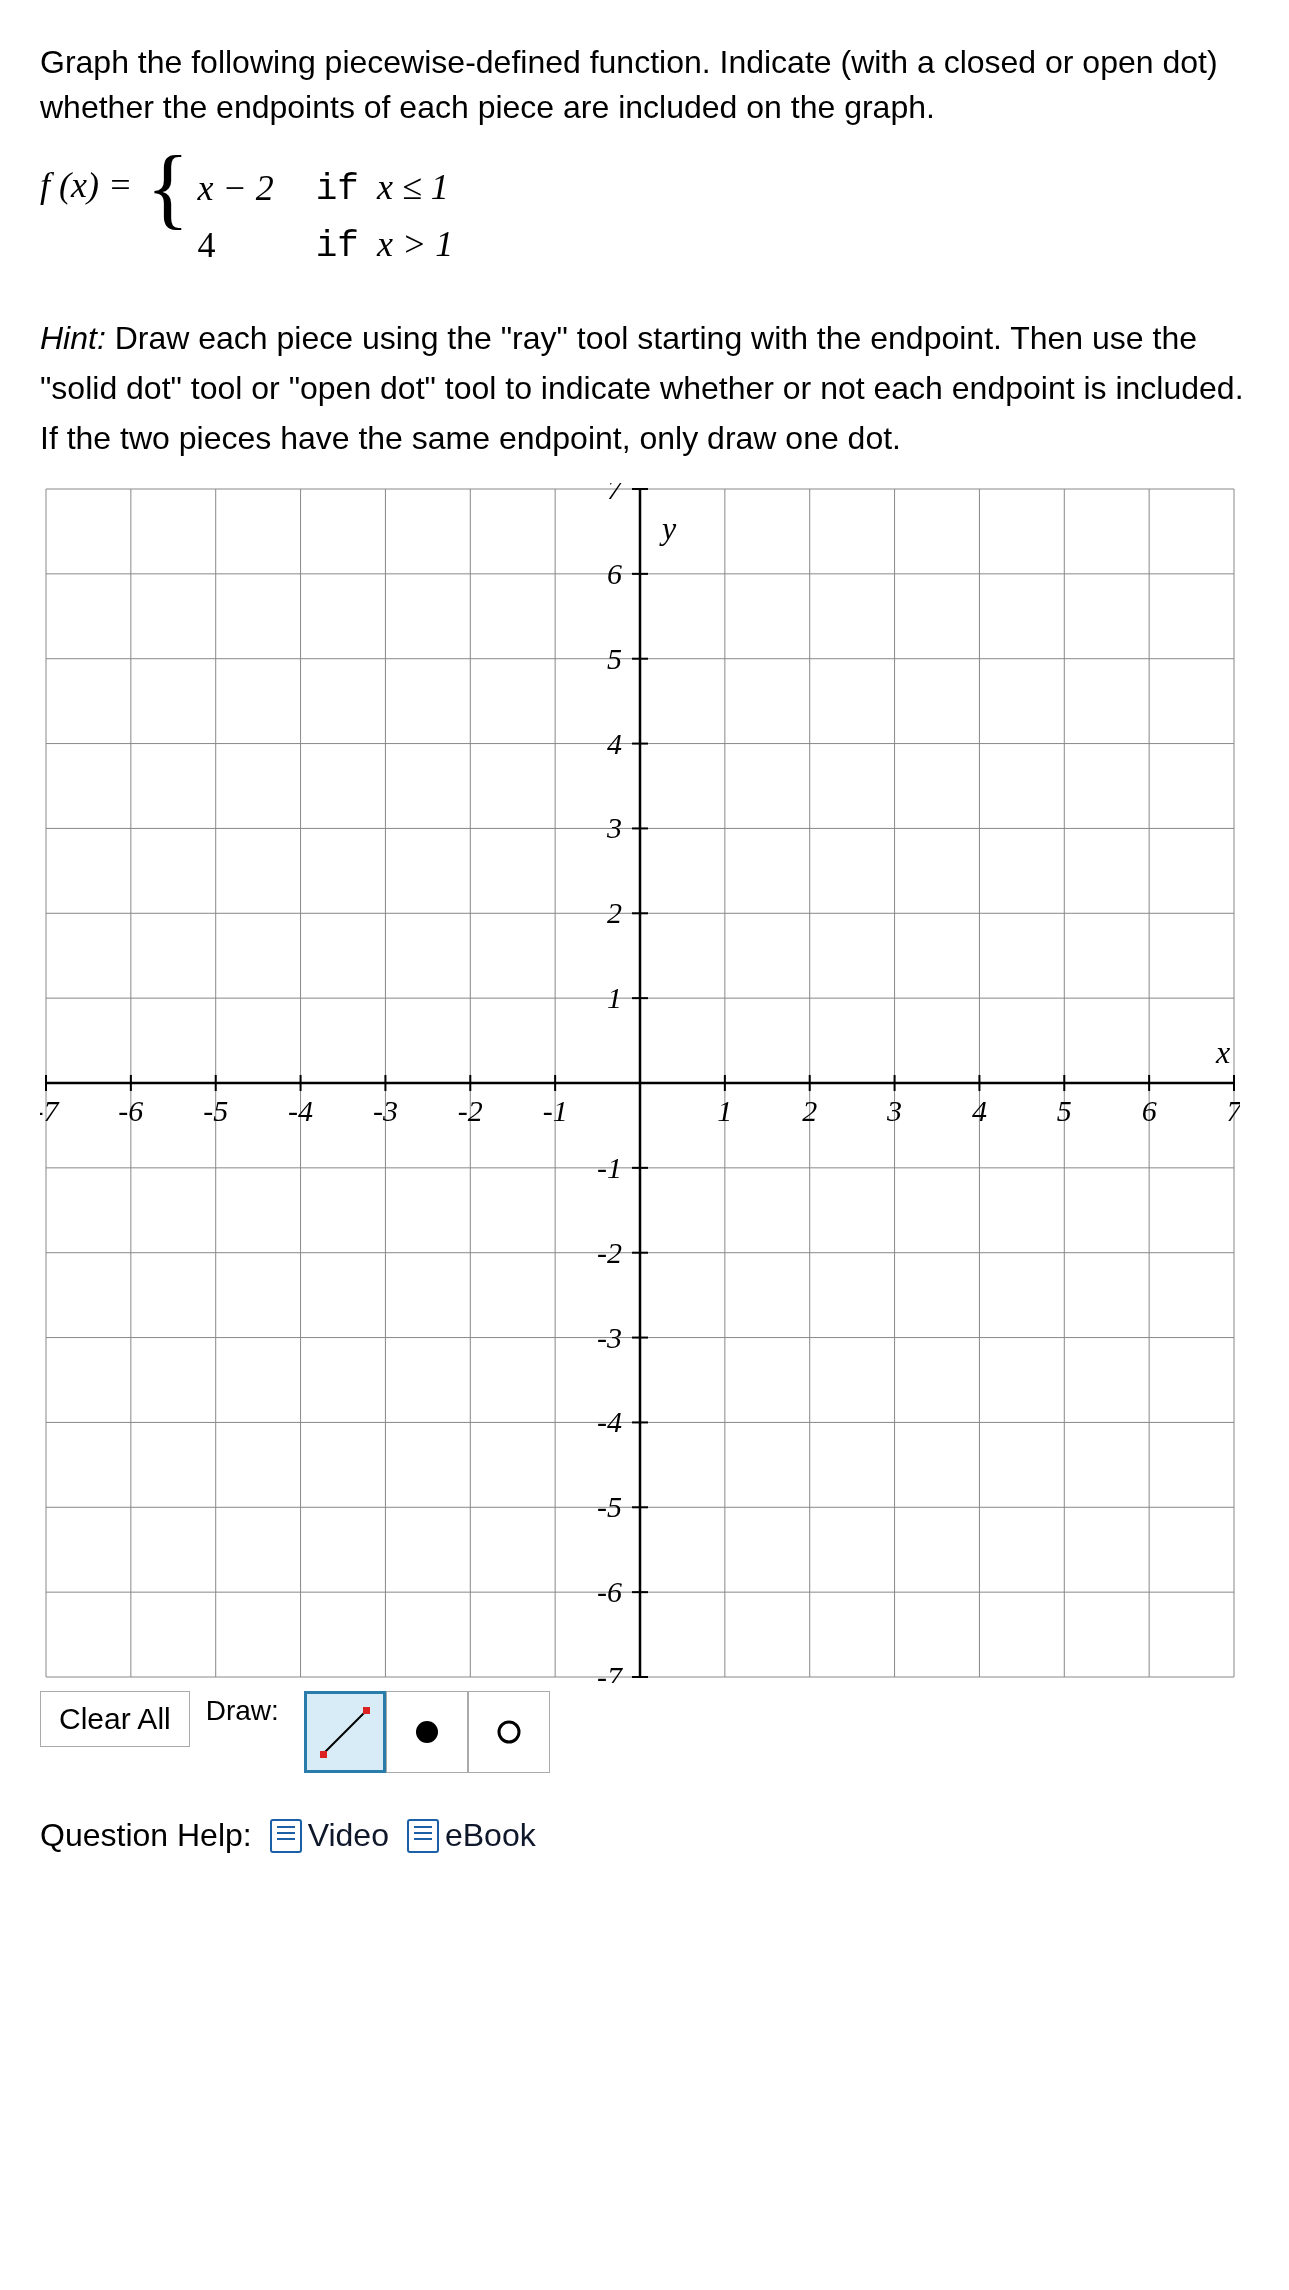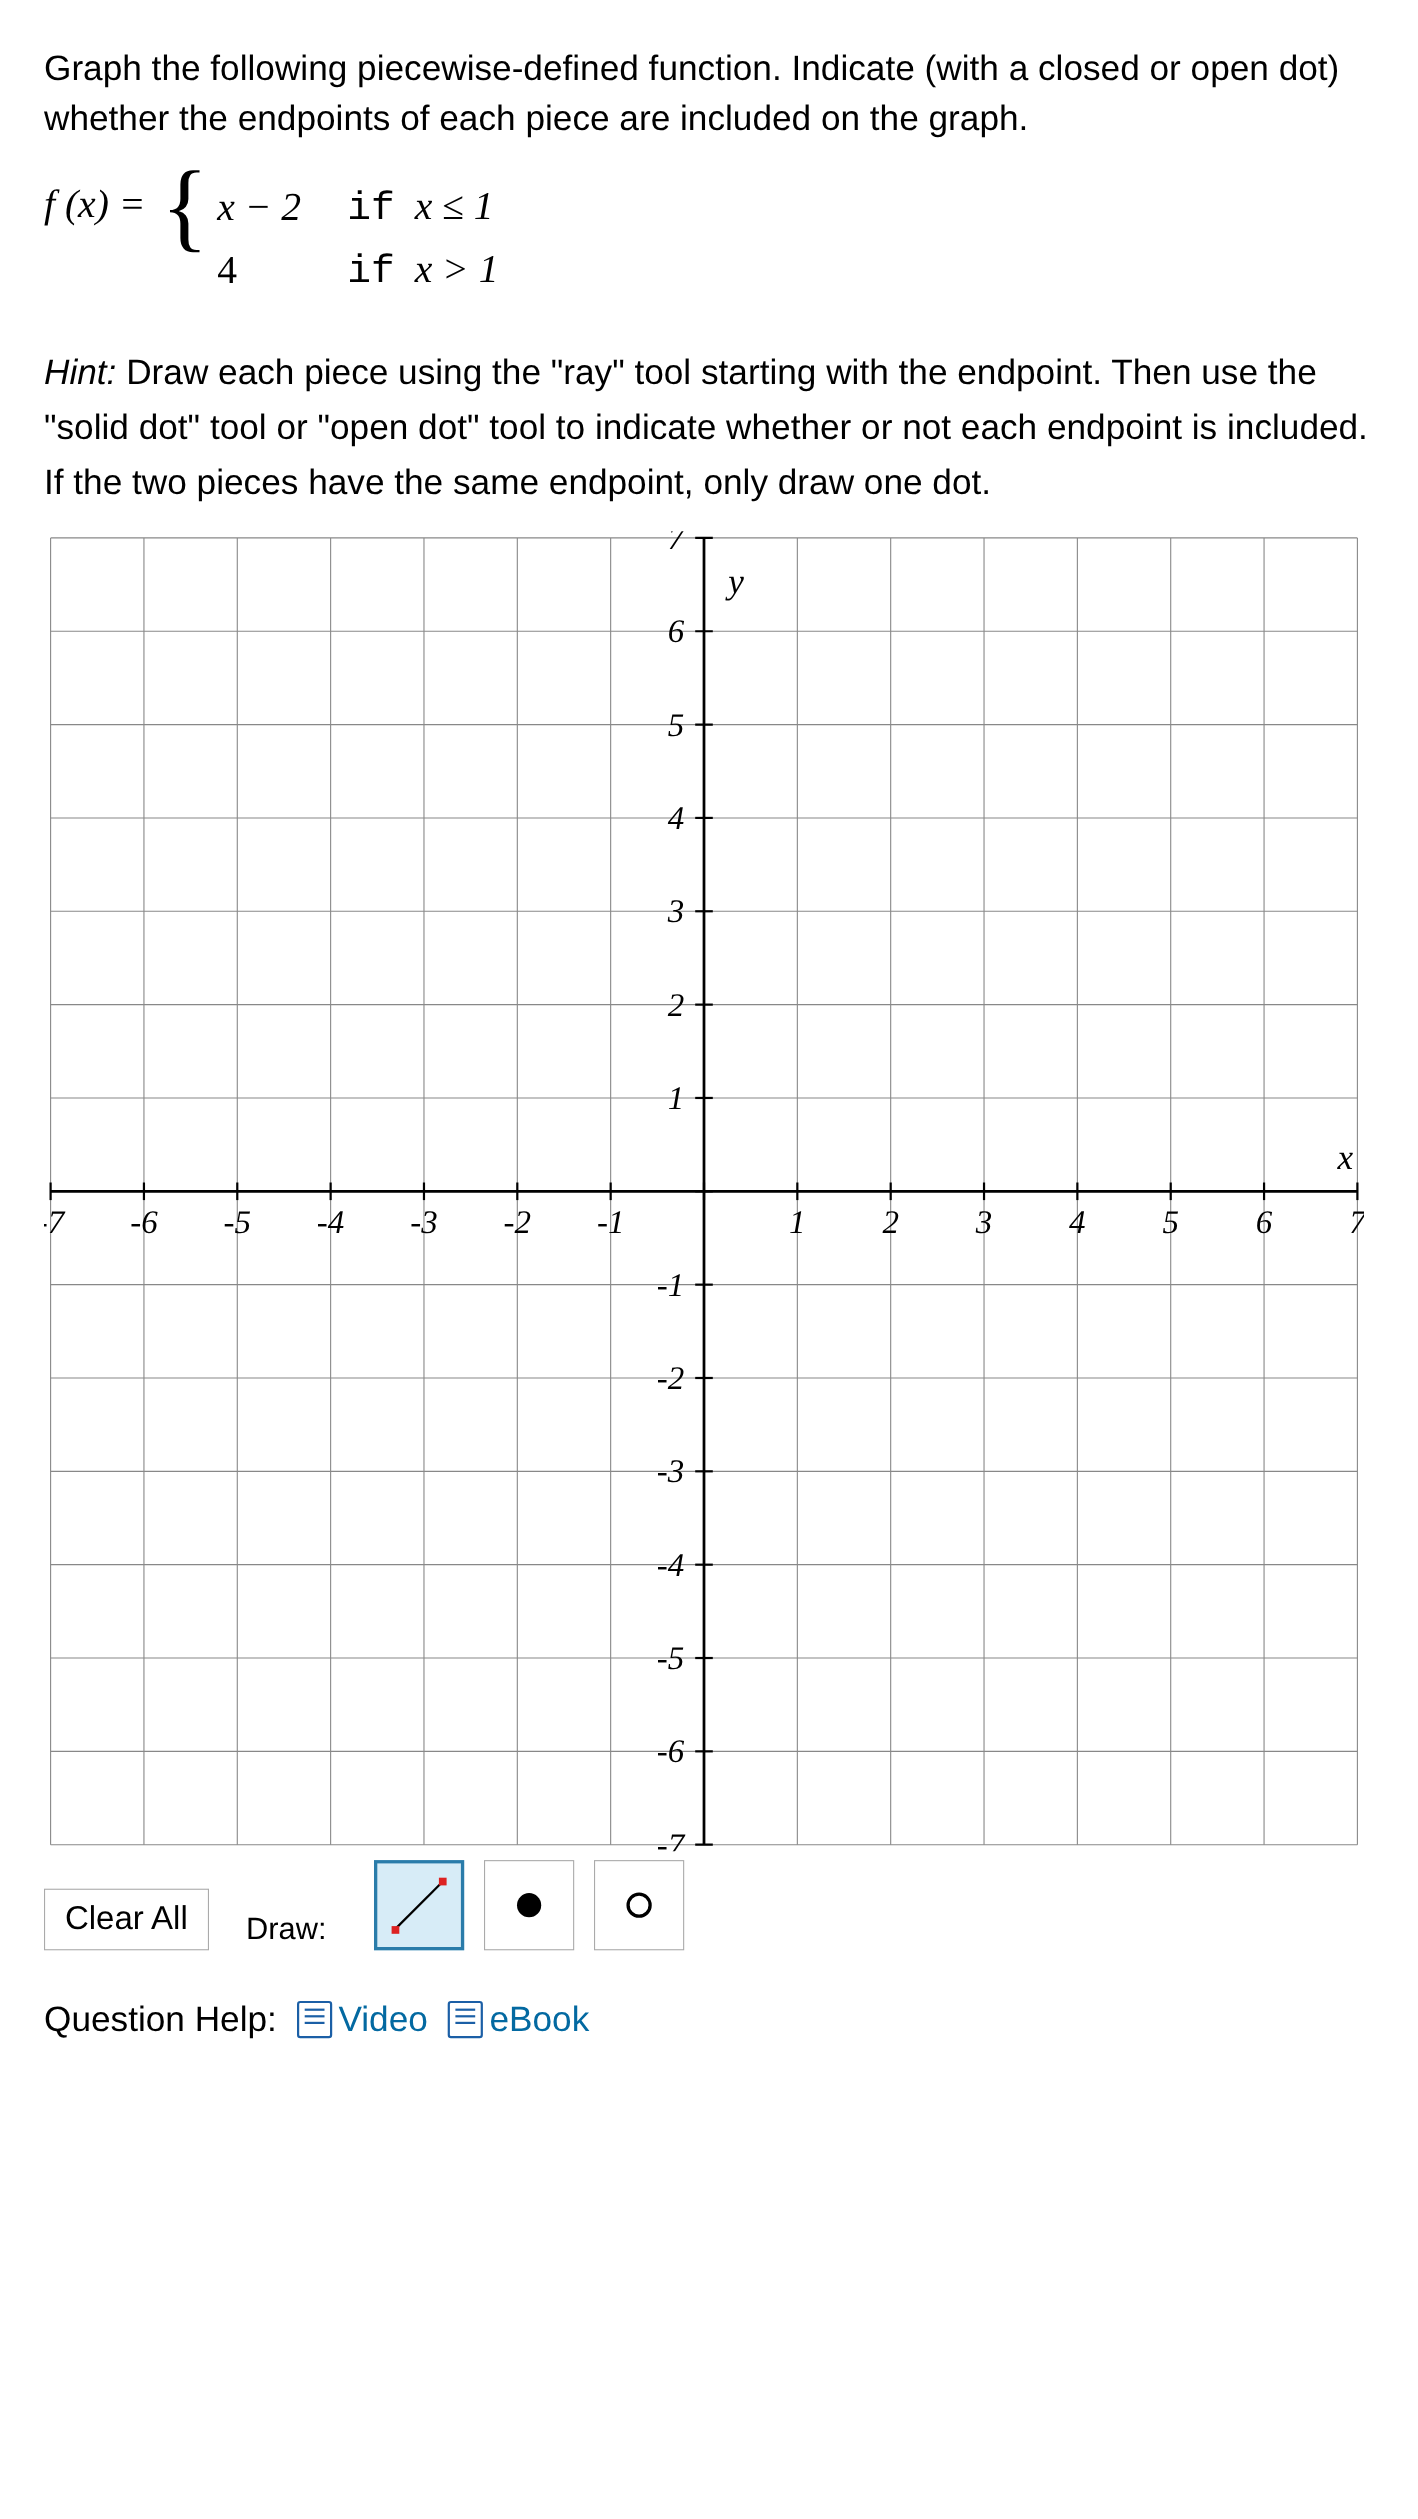--- a/index.html
+++ b/index.html
@@ -56,23 +56,23 @@
     font-style: italic;
   }
   .graph-wrap {
     margin-top: 10px;
   }
   .graph {
     display: block;
   }
   .toolbar {
     display: flex;
-    align-items: flex-end;
+    align-items: flex-start;
     margin-top: 8px;
-    gap: 18px;
+    gap: 0;
   }
   .btn-clear {
     border: 1px solid #aaa;
     background: #fff;
     font-size: 30px;
     padding: 10px 18px;
     cursor: pointer;
     margin-right: 16px;
     font-family: inherit;
   }
@@ -97,21 +97,21 @@
   }
   .help-row {
     margin-top: 40px;
     font-size: 32px;
     display: flex;
     align-items: center;
     gap: 18px;
     flex-wrap: wrap;
   }
   .help-link {
-    color: #0369a1;
+    color: #0f172a;
     text-decoration: none;
     display: flex;
     align-items: center;
     gap: 6px;
     cursor: pointer;
   }
   .help-icon {
     width: 28px;
     height: 30px;
     border: 2px solid #1b5fa6;

